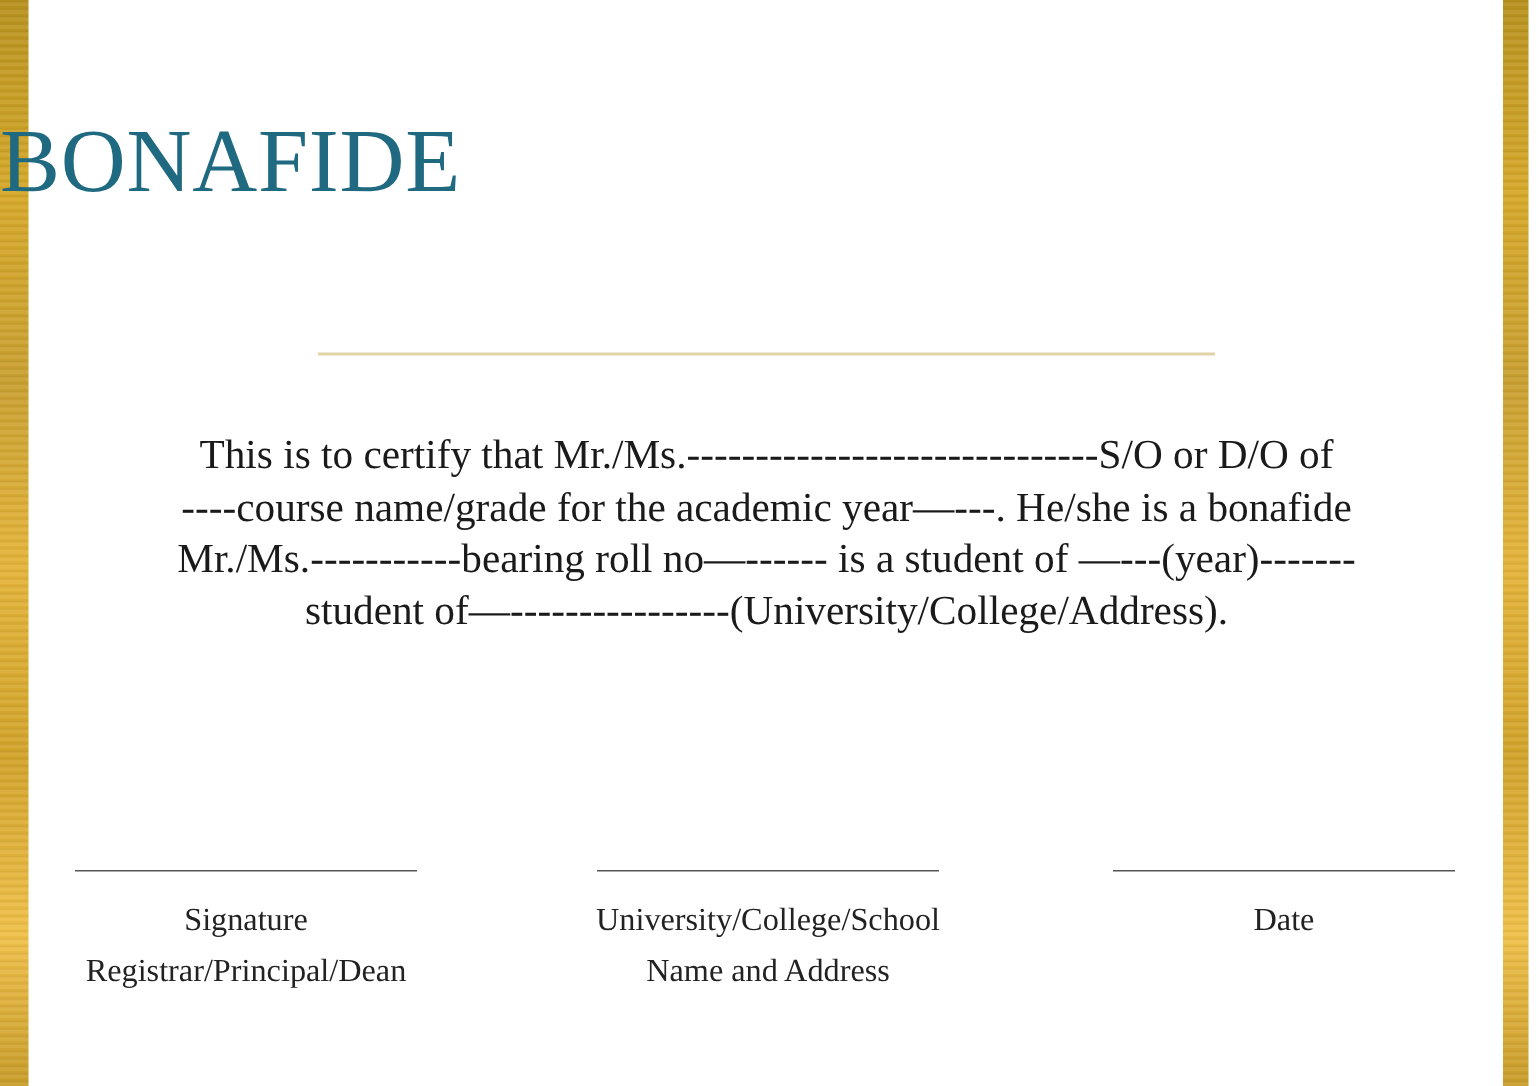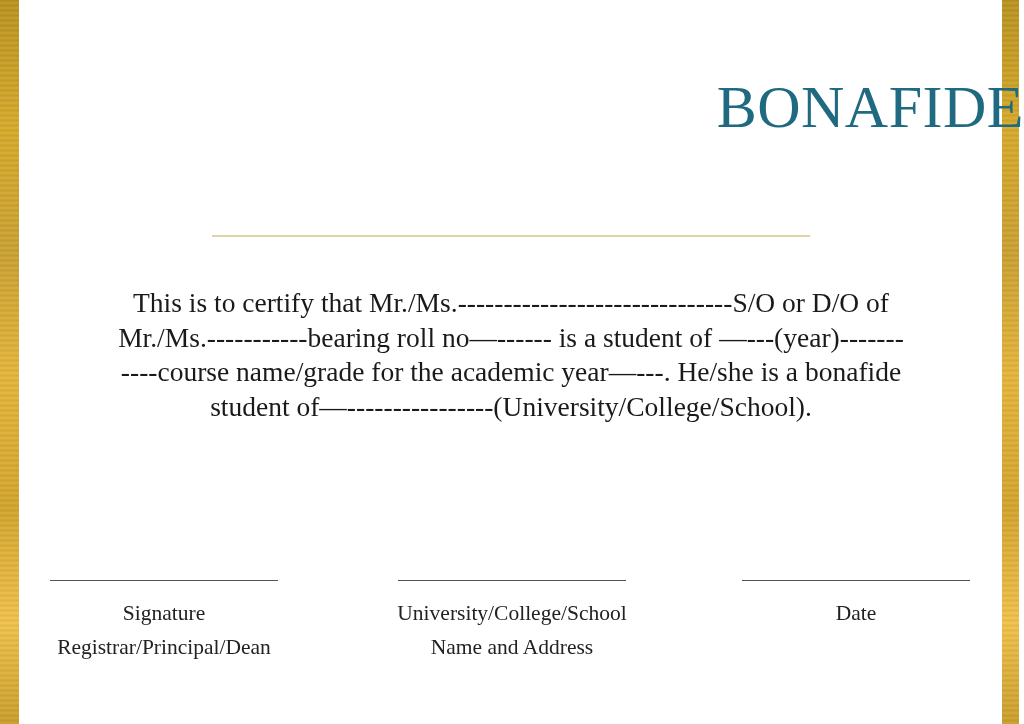--- a/index.html
+++ b/index.html
@@ -27,21 +27,21 @@
       background: repeating-linear-gradient(0deg, rgba(255,255,255,0.06) 0px, rgba(255,255,255,0.06) 2px, rgba(0,0,0,0.05) 3px, rgba(0,0,0,0) 5px);
     }
     .gold-bar.left { left: 0; width: 19px; }
     .gold-bar.right { left: 1002px; width: 17px; }
 
     .title {
       position: absolute;
       top: 76px;
       left: 0;
       width: 1024px;
-      text-align: right;
+      text-align: left;
       color: #1f6a80;
       font-size: 60px;
       line-height: 62px;
       letter-spacing: 0.5px;
       margin: 0;
       font-weight: normal;
     }
     .title span { display: block; }
 
     .divider {
@@ -94,23 +94,23 @@
 <div class="gold-bar right"></div>
 
 <h1 class="title">
   <span>BONAFIDE</span>
 </h1>
 
 <div class="divider"></div>
 
 <p class="body-text">
   <span>This is to certify that Mr./Ms.------------------------------S/O or D/O of</span>
+  <span>----course name/grade for the academic year—---. He/she is a bonafide</span>
   <span>Mr./Ms.-----------bearing roll no—------ is a student of —---(year)-------</span>
-  <span>----course name/grade for the academic year—---. He/she is a bonafide</span>
-  <span>student of—----------------(University/College/School).</span>
+  <span>student of—----------------(University/College/Address).</span>
 </p>
 
 <div class="sig-block sig-1">
   <div class="sig-line"></div>
   <span>Signature</span>
   <span>Registrar/Principal/Dean</span>
 </div>
 
 <div class="sig-block sig-2">
   <div class="sig-line"></div>

